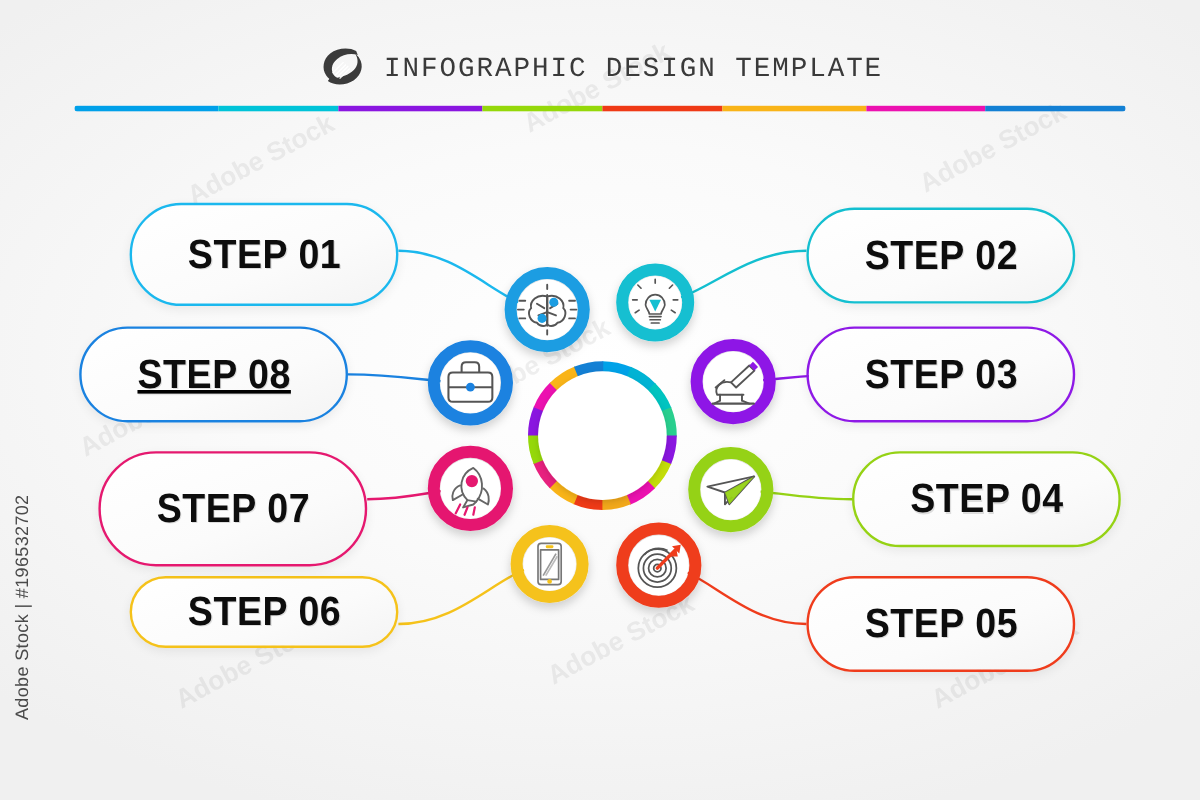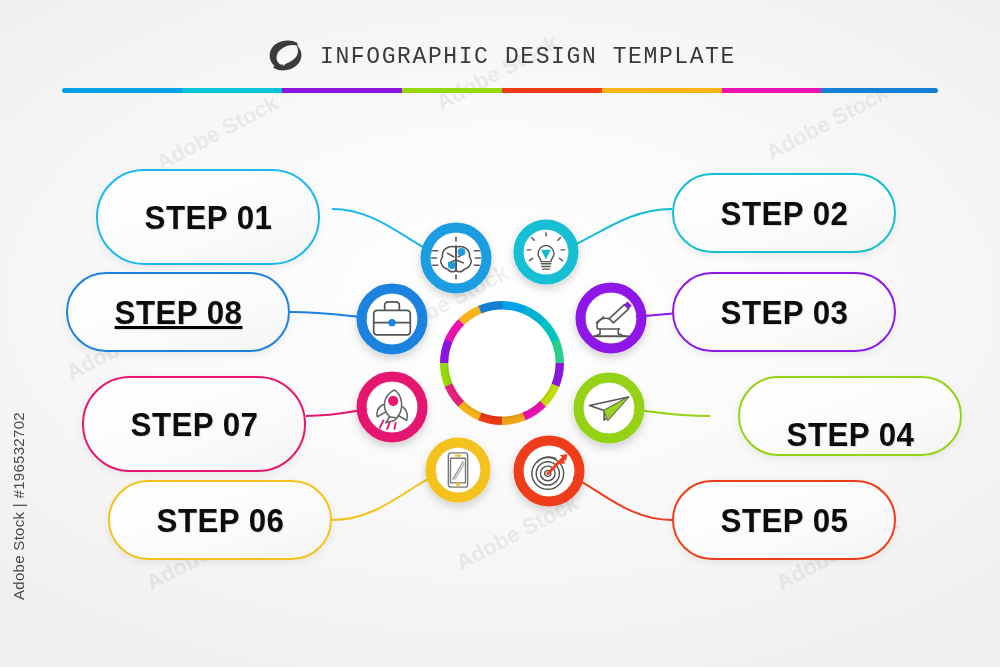--- a/index.html
+++ b/index.html
@@ -329,36 +329,36 @@
       <path d="M-15 -4 C-15 -6 -14 -7 -12 -7 L12 -7 C14 -7 15 -6 15 -4 L15 10 C15 12 14 13 12 13 L-12 13 C-14 13 -15 12 -15 10 Z" fill="#fff"></path>
       <path d="M-6 -7 L-6 -11 C-6 -13 -5 -14 -3 -14 L3 -14 C5 -14 6 -13 6 -11 L6 -7"></path>
       <path d="M-15 3 L15 3"></path>
     </g>
     <circle cx="0" cy="3" r="3" fill="#1a82e0"></circle>
         </g>
       </g>
   </svg>
 
   <div id="pills">
-      <div class="pill" style="left: 96px; top: 169px; width: 224px; height: 96px; border-color: rgb(27, 184, 238);">
+      <div class="pill" style="left: 108px; top: 169px; width: 224px; height: 86px; border-color: rgb(27, 184, 238);">
         <span class="lbl">STEP 01</span>
       </div>
       <div class="pill" style="left: 672px; top: 173px; width: 224px; height: 80px; border-color: rgb(19, 191, 208);">
         <span class="lbl">STEP 02</span>
       </div>
       <div class="pill" style="left: 672px; top: 272px; width: 224px; height: 80px; border-color: rgb(142, 25, 230);">
         <span class="lbl">STEP 03</span>
       </div>
-      <div class="pill" style="left: 738px; top: 376px; width: 224px; height: 80px; border-color: rgb(149, 210, 20); align-items: flex-end;">
+      <div class="pill" style="left: 710px; top: 376px; width: 224px; height: 80px; border-color: rgb(149, 210, 20);">
         <span class="lbl">STEP 04</span>
       </div>
       <div class="pill" style="left: 672px; top: 480px; width: 224px; height: 80px; border-color: rgb(239, 60, 28);">
         <span class="lbl">STEP 05</span>
       </div>
-      <div class="pill" style="left: 108px; top: 480px; width: 224px; height: 80px; border-color: rgb(245, 194, 26);">
+      <div class="pill" style="left: 108px; top: 480px; width: 224px; height: 60px; border-color: rgb(245, 194, 26);">
         <span class="lbl">STEP 06</span>
       </div>
       <div class="pill" style="left: 82px; top: 376px; width: 224px; height: 96px; border-color: rgb(229, 24, 111);">
         <span class="lbl">STEP 07</span>
       </div>
       <div class="pill" style="left: 66px; top: 272px; width: 224px; height: 80px; border-color: rgb(26, 130, 224); text-decoration: underline;">
         <span class="lbl">STEP 08</span>
       </div>
     </div>
 

